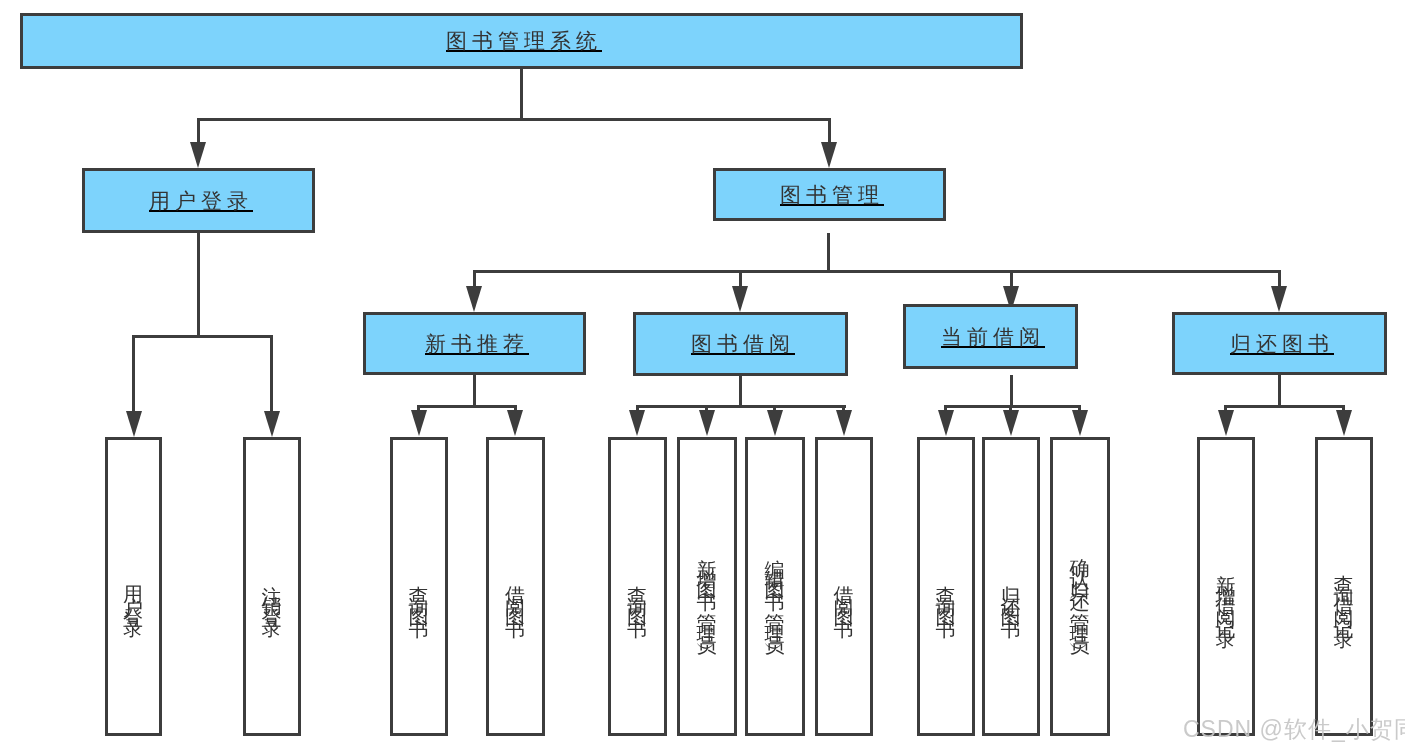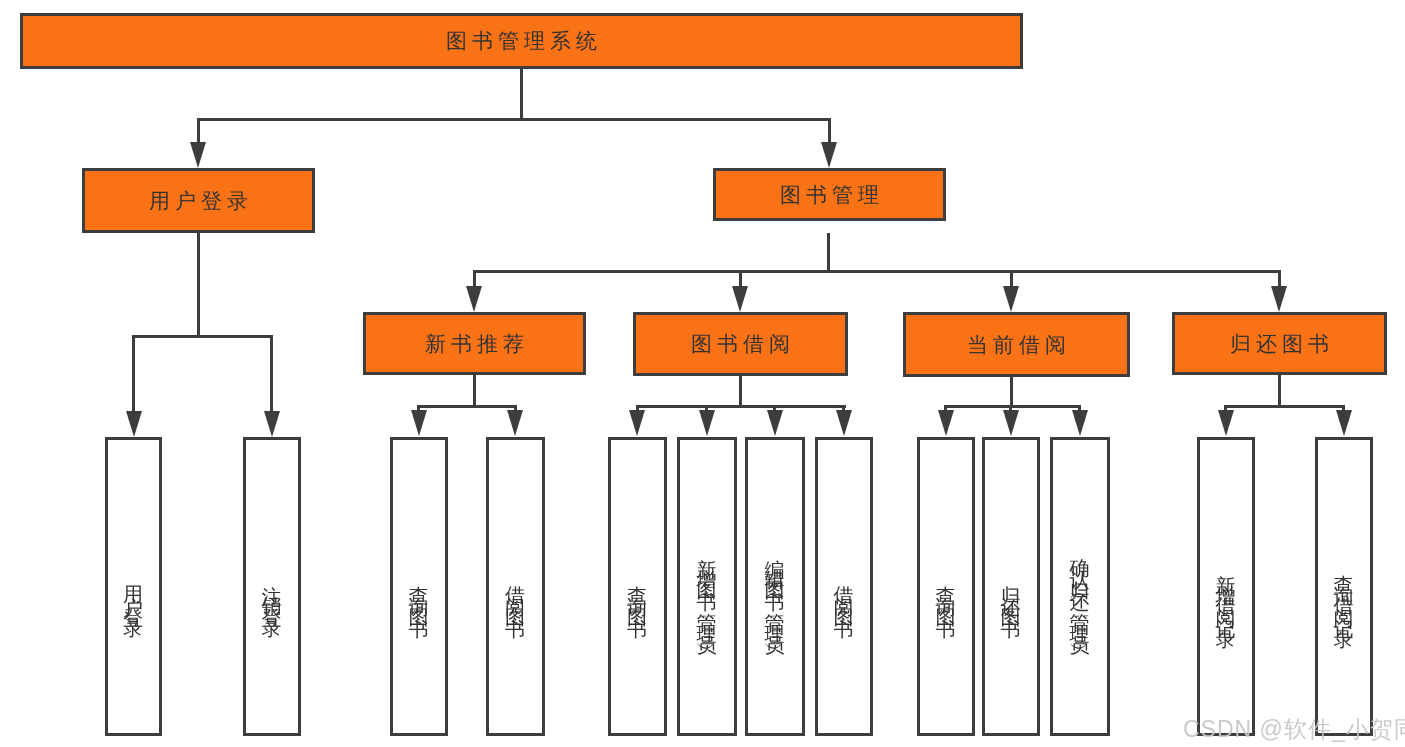--- a/index.html
+++ b/index.html
@@ -17,23 +17,23 @@
   .arrow {
     position: absolute; width: 0; height: 0;
     border-left: 8px solid transparent;
     border-right: 8px solid transparent;
     border-top: 26px solid #3d3d3d;
   }
   
   .hbox {
     position: absolute;
     border: 3px solid #3d3d3d;
-    background: #f97316;
+    background: #7dd3fc;
     box-sizing: border-box;
-    display: flex; align-items: center; justify-content: center;
+    display: flex; align-items: center; justify-content: center; text-decoration: underline;
   }
   .hbox span {
     font-size: 21px; color: #333333;
     letter-spacing: 5px; padding-left: 5px;
     white-space: nowrap;
   }
   
   .vbox {
     position: absolute;
     top: 437px; height: 299px;
@@ -134,21 +134,21 @@
   <div class="hbox" style="left:713px;top:168px;width:233px;height:53px;">
     <span>图书管理</span>
   </div>
 
   <div class="hbox" style="left:363px;top:312px;width:223px;height:63px;">
     <span>新书推荐</span>
   </div>
   <div class="hbox" style="left:633px;top:312px;width:215px;height:64px;">
     <span>图书借阅</span>
   </div>
-  <div class="hbox" style="left:903px;top:312px;width:227px;height:65px;">
+  <div class="hbox" style="left:903px;top:304px;width:175px;height:65px;">
     <span>当前借阅</span>
   </div>
   <div class="hbox" style="left:1172px;top:312px;width:215px;height:63px;">
     <span>归还图书</span>
   </div>
 
   <div class="vbox" style="left:105px;width:57px;">
     <span>用户登录</span>
   </div>
   <div class="vbox" style="left:243px;width:58px;">

